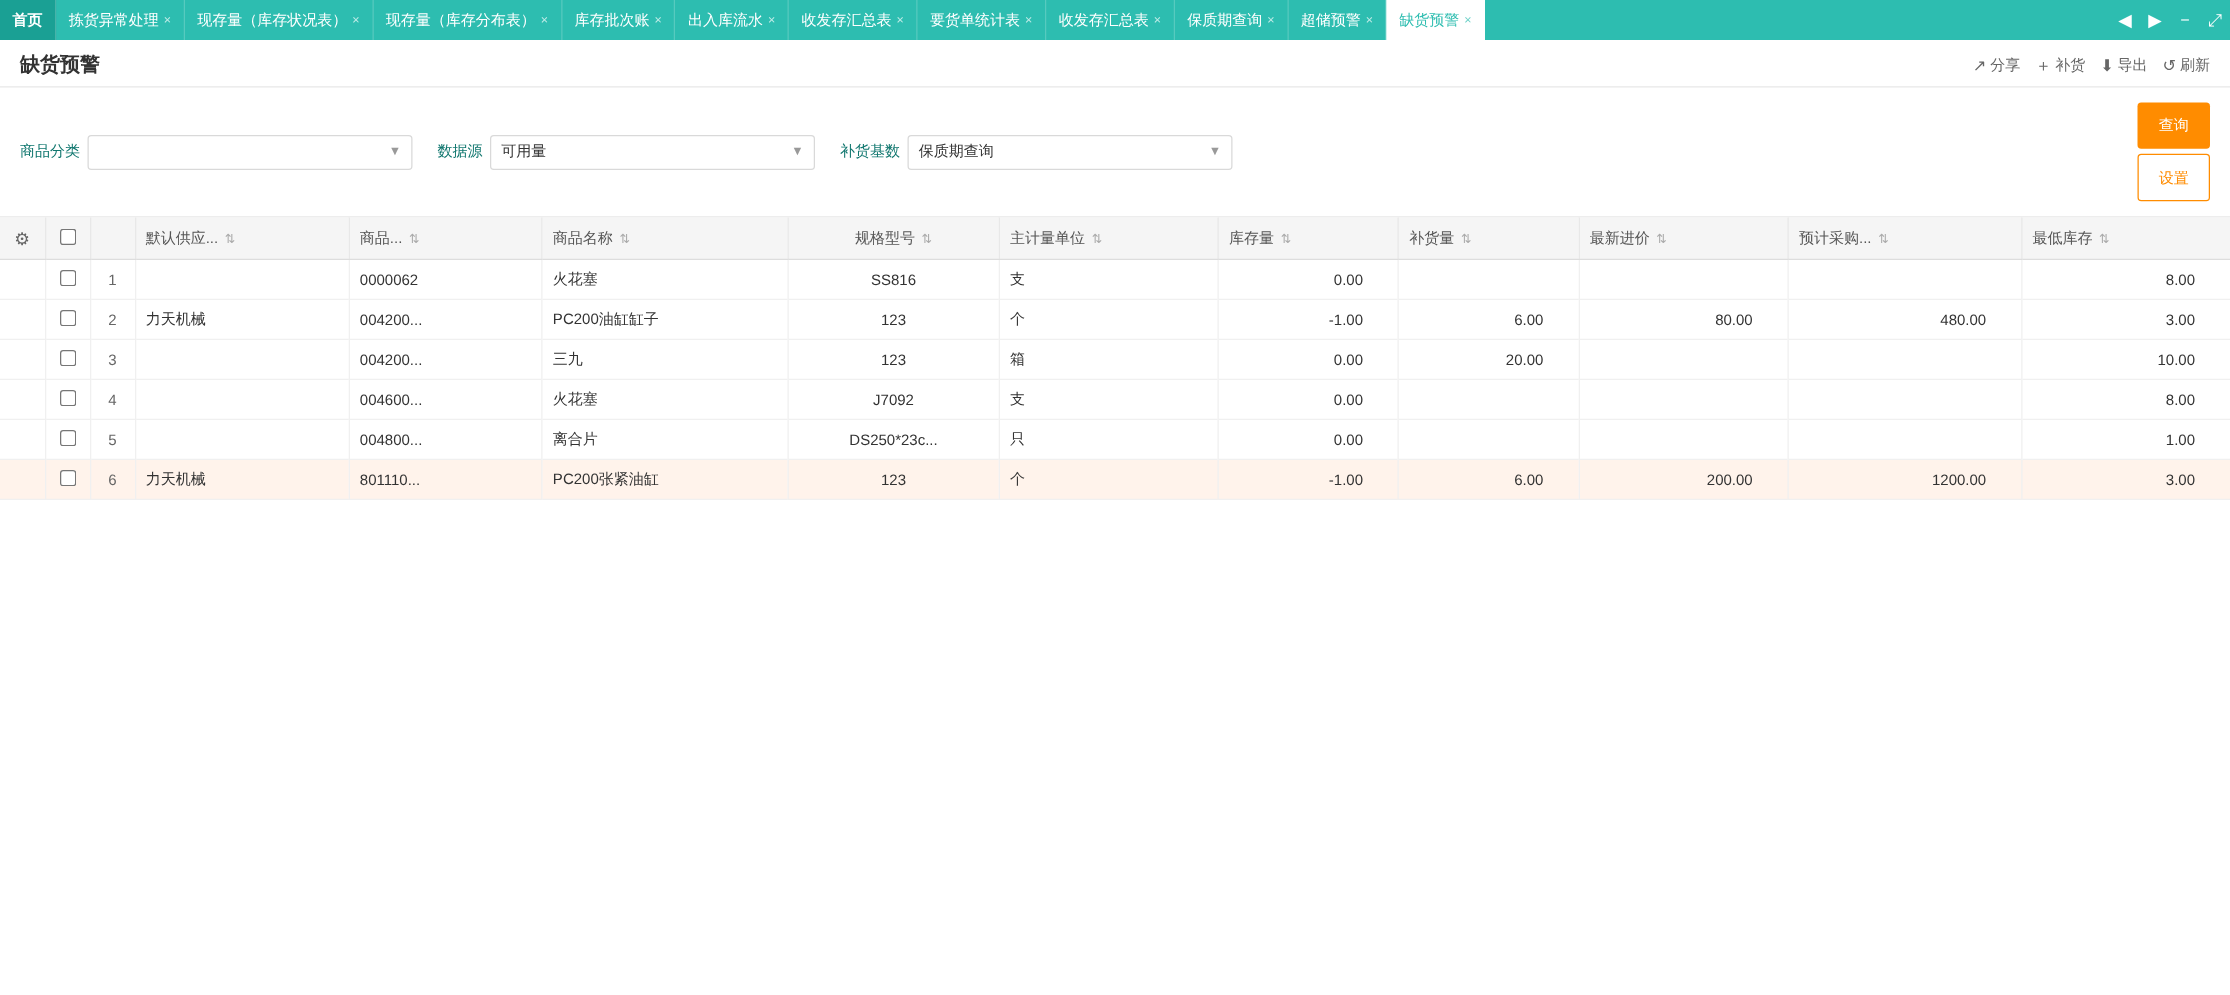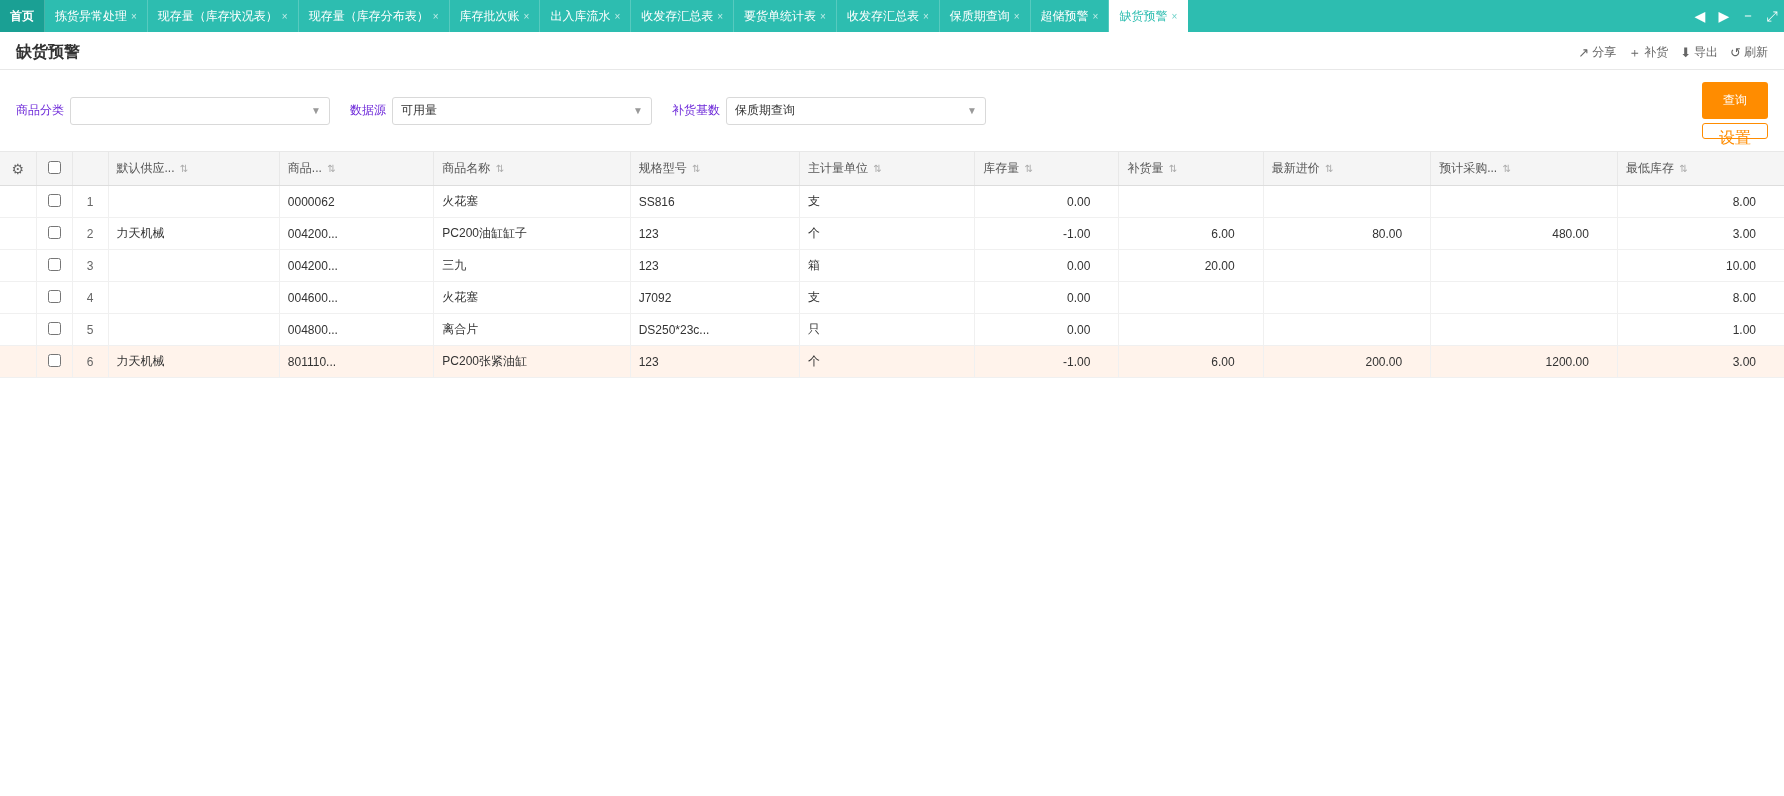--- a/index.html
+++ b/index.html
@@ -84,21 +84,21 @@
       padding: 12px 16px;
       gap: 20px;
       border-bottom: 1px solid #e8e8e8;
     }
     .filter-group {
       display: flex;
       align-items: center;
       gap: 6px;
     }
     .filter-label {
-      color: #6d28d9;
+      color: #0f766e;
       white-space: nowrap;
       font-size: 12px;
     }
     .filter-select {
       display: flex;
       align-items: center;
       justify-content: space-between;
       border: 1px solid #d9d9d9;
       border-radius: 3px;
       padding: 4px 8px;
@@ -130,22 +130,22 @@
       font-size: 12px;
       height: 37px;
     }
     .btn-settings {
       background: #fff;
       color: #ff8c00;
       border: 1px solid #ff8c00;
       padding: 4px 16px;
       border-radius: 3px;
       cursor: pointer;
-      font-size: 16px;
-      height: 16px;
+      font-size: 12px;
+      height: 38px;
     }
 
     
     .table-container {
       padding: 0;
     }
     table {
       width: 100%;
       border-collapse: collapse;
       font-size: 12px;
@@ -186,21 +186,21 @@
     .sort-icon { color: #aaa; font-size: 10px; margin-left: 2px; }
     .checkbox-cell { text-align: center; }
 
     .gear-icon { font-size: 14px; color: #666; cursor: pointer; }
     input[type="checkbox"] { cursor: pointer; }
 
     .col-num { width: 36px; text-align: center; color: #666; }
     .col-supplier { min-width: 60px; }
     .col-goods-code { min-width: 80px; }
     .col-goods-name { min-width: 90px; }
-    .col-spec { min-width: 80px; }
+    .col-spec { min-width: 80px; text-align: center; }
     .col-unit { min-width: 70px; }
     .col-stock { min-width: 70px; text-align: right; }
     .col-replenish { min-width: 70px; text-align: right; }
     .col-latest-price { min-width: 70px; text-align: right; }
     .col-estimated { min-width: 80px; text-align: right; }
     .col-min-stock { min-width: 80px; text-align: right; }
 
     td.num-right { text-align: right; padding-right: 28px; }
     th.num-right { text-align: left; padding-right: 16px; }
   </style>

